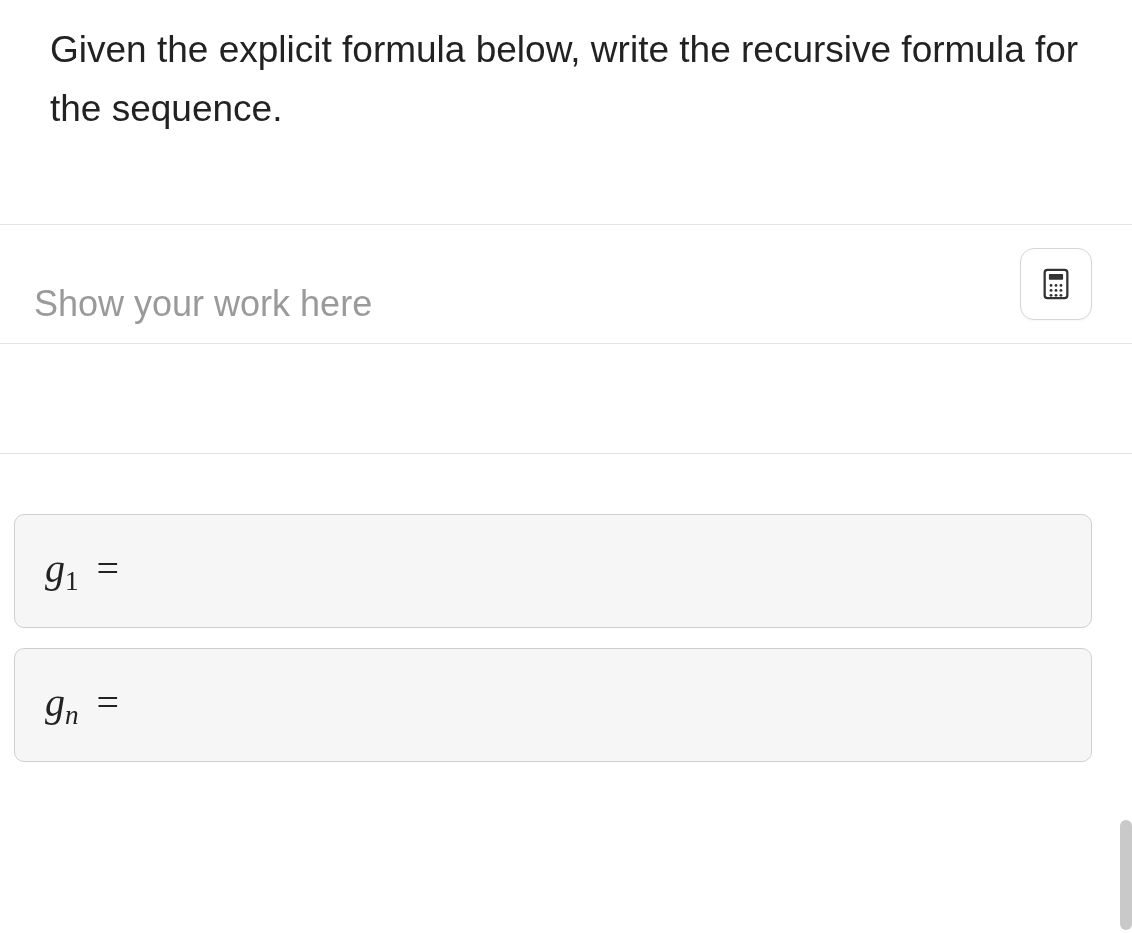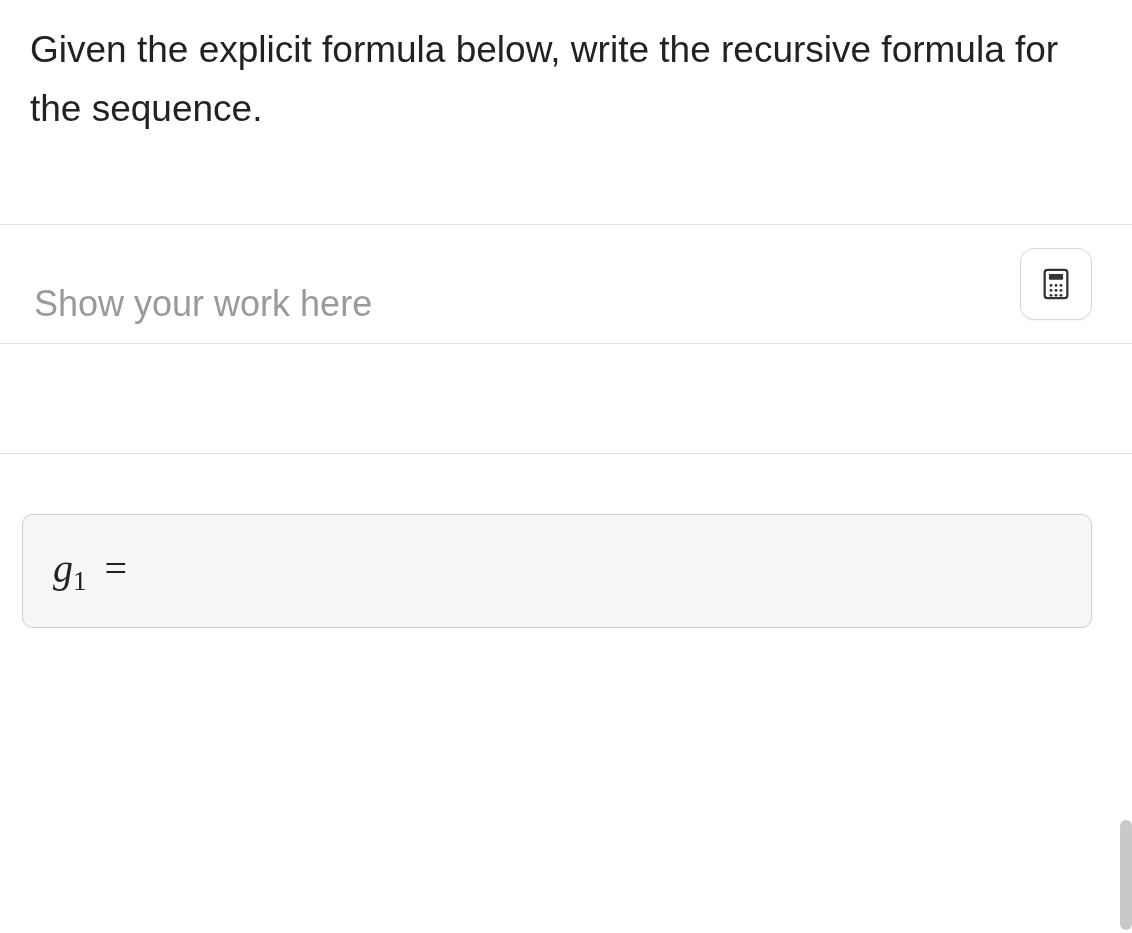--- a/index.html
+++ b/index.html
@@ -1,38 +1,38 @@
 <!DOCTYPE html>
 <html><head>
 <meta charset="utf-8">
 <style>
   * { box-sizing: border-box; margin: 0; padding: 0; }
   html, body { width: 1132px; height: 933px; background: #fff; font-family: "Segoe UI", Arial, sans-serif; color: #222; }
   .container { width: 100%; height: 100%; position: relative; }
-  .question-block { padding: 20px 30px 40px 30px; }
+  .question-block { padding: 20px 30px 40px 30px; margin-left: 20px; }
   .prompt { font-size: 37px; line-height: 1.6; color: #222; margin-bottom: 46px; }
   .formula { font-family: "Cambria Math", "Times New Roman", serif; font-size: 44px; letter-spacing: 1px; }
   .formula .sub { font-size: 0.68em; vertical-align: -0.28em; font-style: italic; }
   .formula .it { font-style: italic; }
   .work-section {
     border-top: 1px solid #e2e2e2;
     border-bottom: 1px solid #e2e2e2;
     display: flex; align-items: center; justify-content: space-between;
     padding: 22px 40px 22px 34px;
     height: 120px;
   }
   .work-placeholder { color: #9a9a9a; font-size: 36px; margin-top: 40px; }
   .calc-btn {
     width: 72px; height: 72px; border: 1px solid #d6d6d6; border-radius: 14px;
     background: #fff; display: flex; align-items: center; justify-content: center;
     box-shadow: 0 1px 2px rgba(0,0,0,0.04); cursor: pointer;
   }
   .calc-btn svg { width: 34px; height: 34px; }
   .spacer { height: 110px; border-bottom: 1px solid #e2e2e2; }
-  .answer-area { padding: 60px 40px 0 22px; position: relative; }
+  .answer-area { padding: 60px 40px 0 14px; position: relative; }
   .answer-box {
     border: 1px solid #cfcfcf; border-radius: 10px; background: #f6f6f6;
     padding: 30px 30px; margin-bottom: 20px; font-family: "Cambria Math","Times New Roman",serif;
     font-size: 40px;
   }
   .answer-box .sub { font-size: 0.68em; vertical-align: -0.28em; }
   .answer-box .lbl { font-style: italic; }
   .scroll-ind {
     position: absolute; right: 0; top: 820px; width: 12px; height: 110px;
     background: #c9c9c9; border-radius: 6px;
@@ -66,16 +66,20 @@
     </div>
   </div>
 
   <div class="spacer"></div>
 
   <div class="answer-area">
     <div class="answer-box">
       <span class="lbl">g</span><span class="sub">1</span>
       <span style="margin-left:8px;">=</span>
     </div>
+    <div class="answer-box">
+      <span class="lbl">g</span><span class="sub lbl">n</span>
+      <span style="margin-left:8px;">=</span>
+    </div>
   </div>
 
   <div class="scroll-ind"></div>
 </div>
 
 </body></html>

